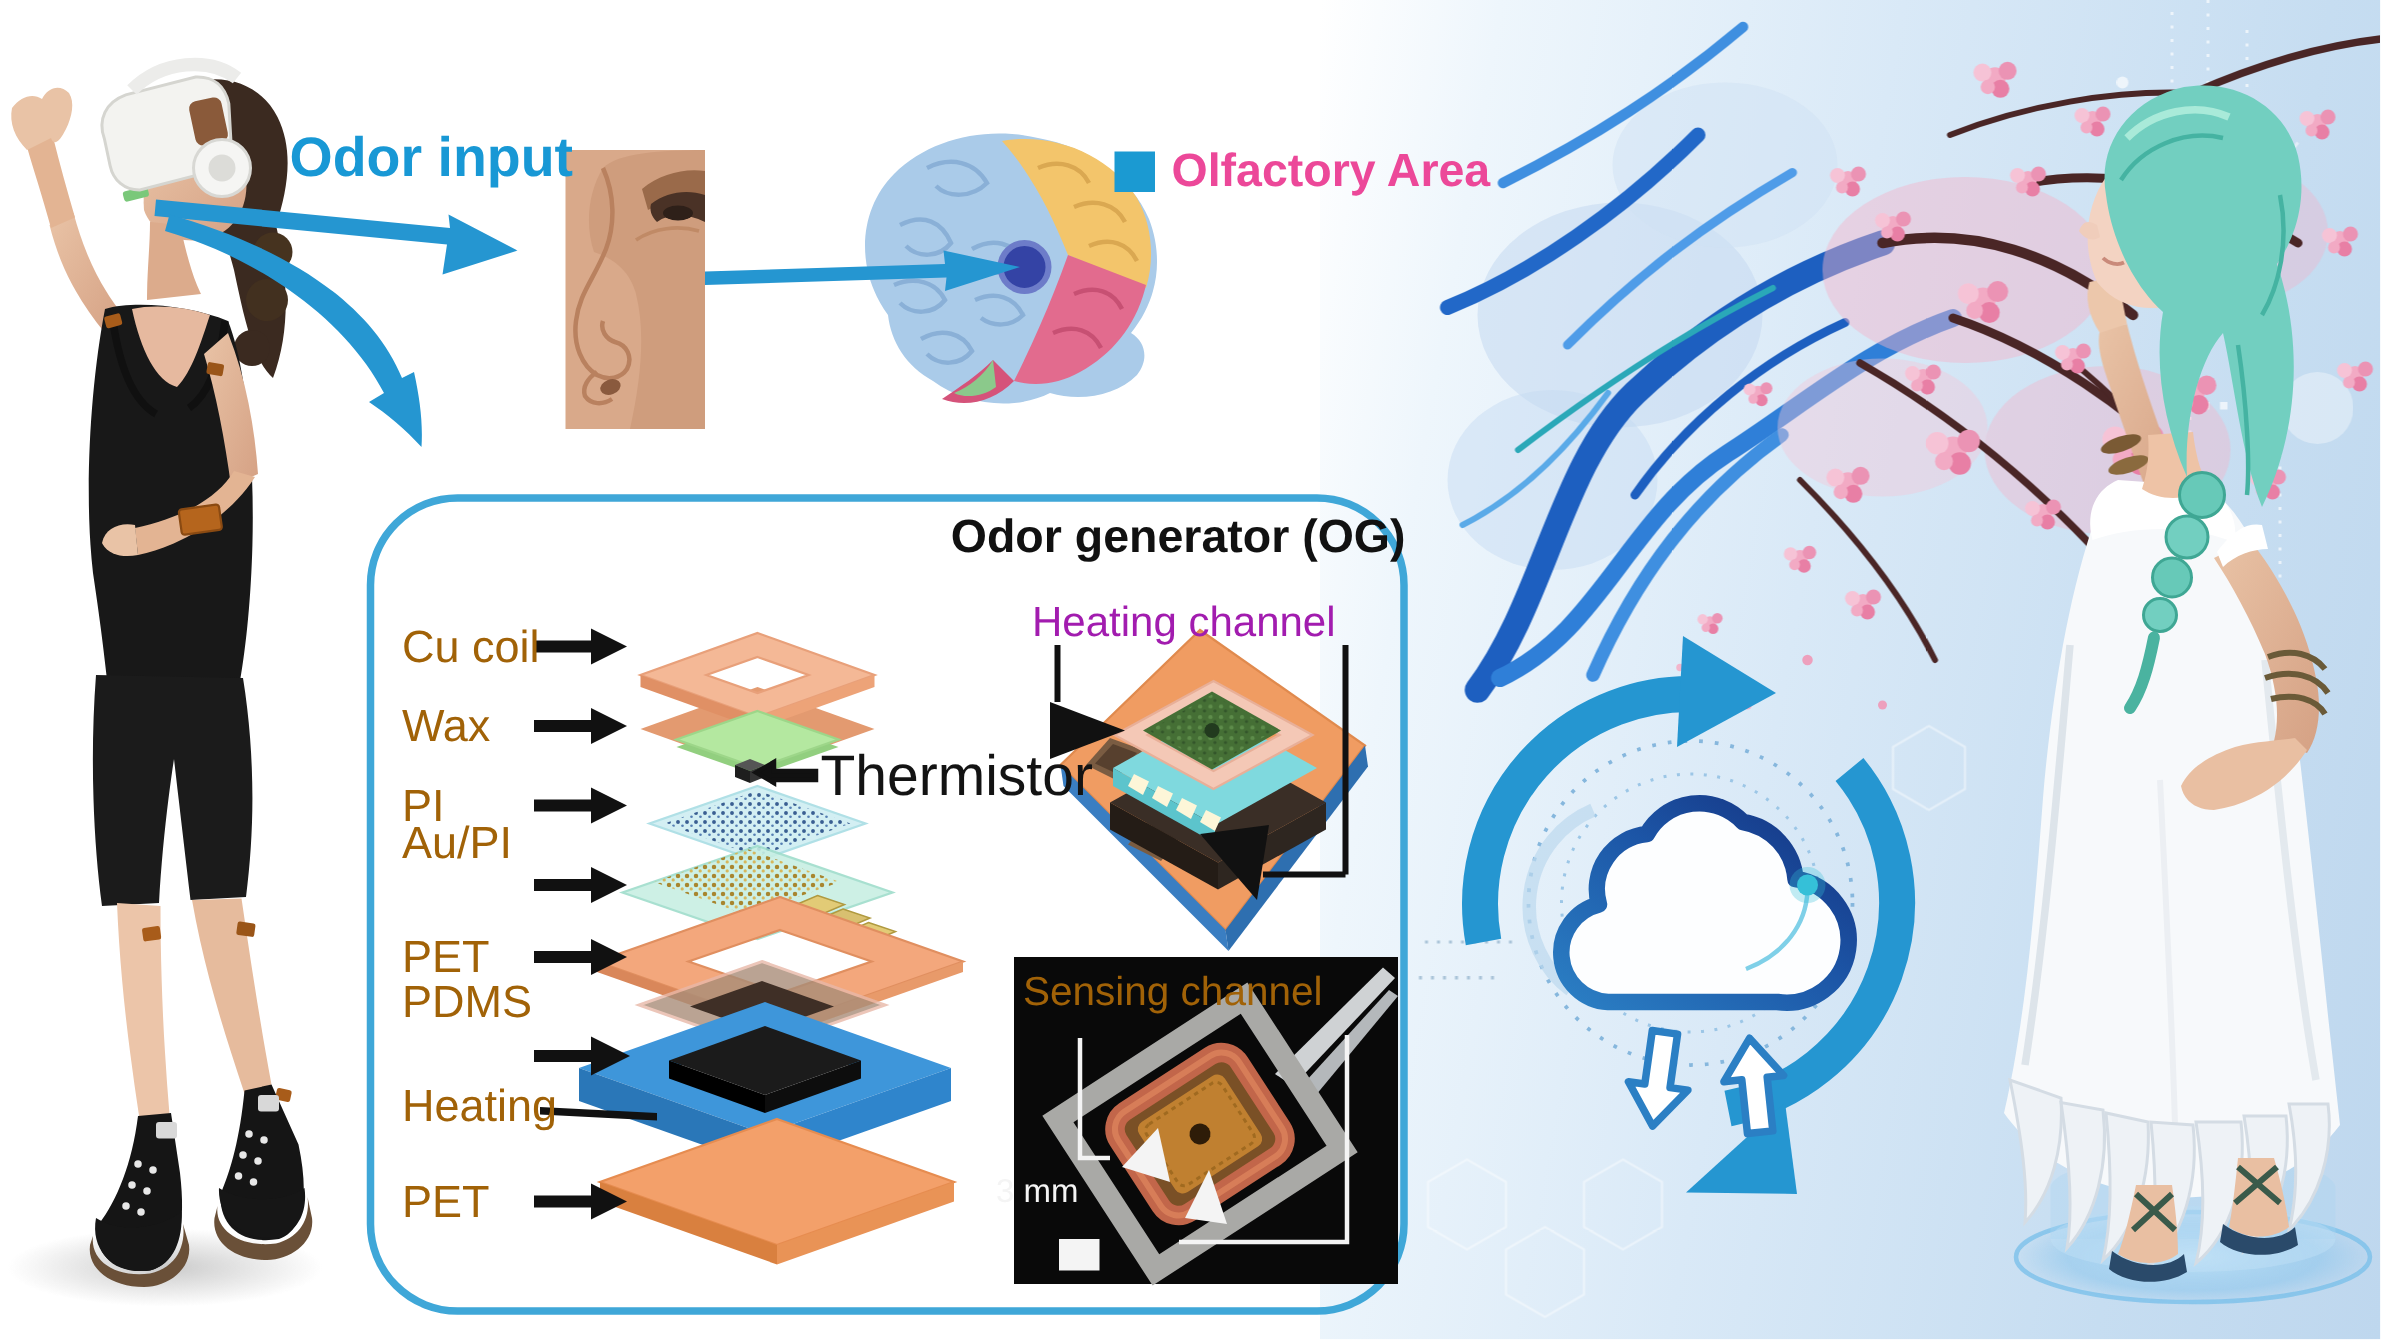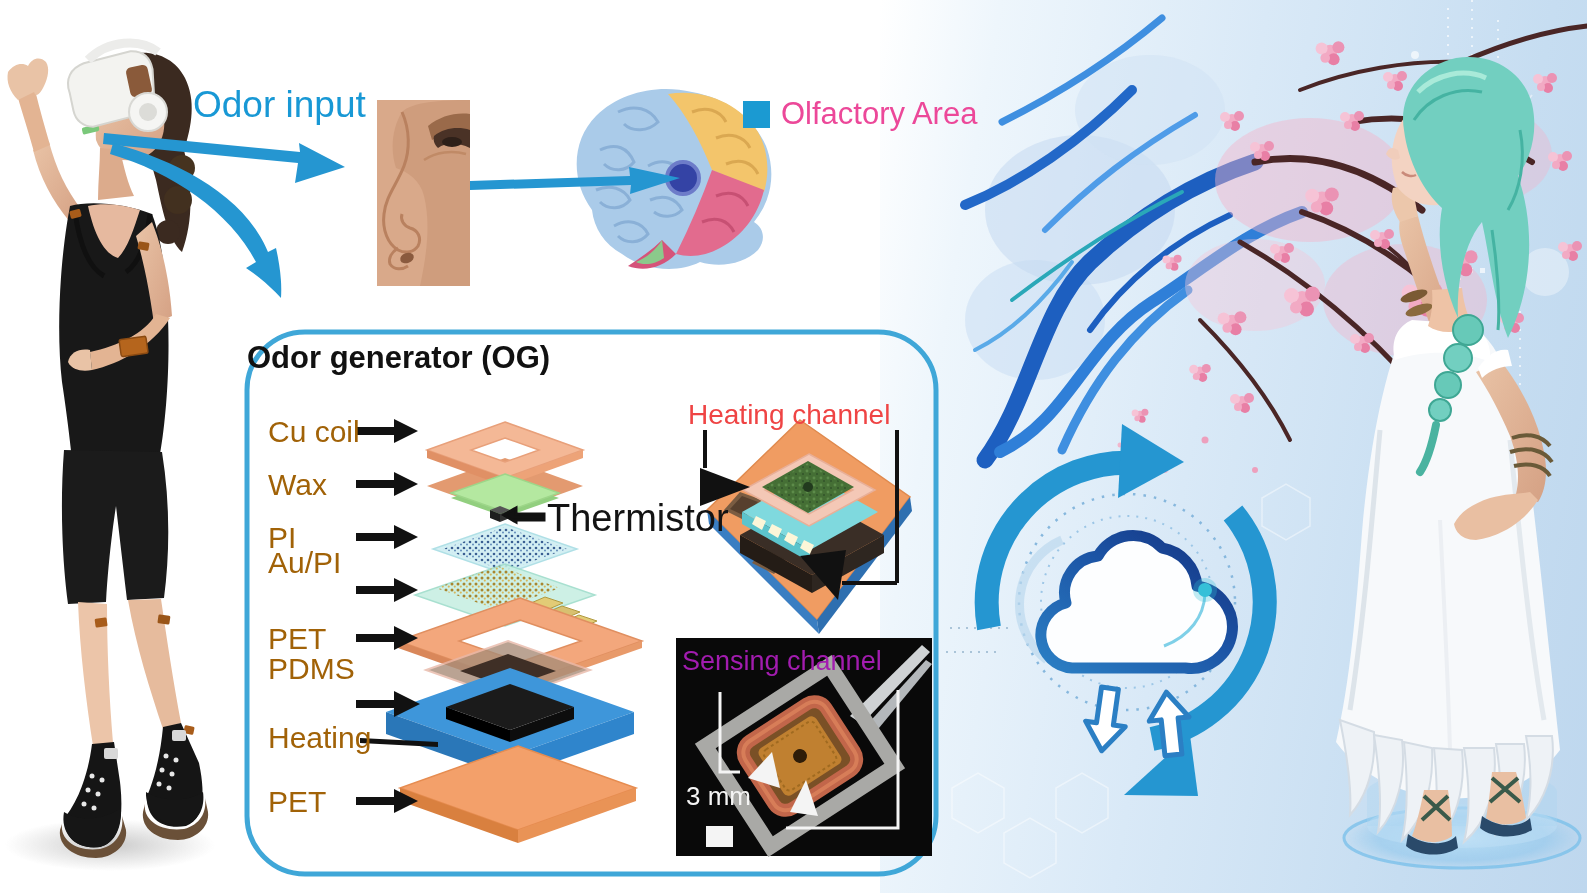--- a/index.html
+++ b/index.html
@@ -7,30 +7,30 @@
     position:relative;width:1587px;height:893px;overflow:hidden;
     font-family:"Liberation Sans", sans-serif;background:#ffffff;
   }
   .abs{position:absolute;}
   
   .bg-right{
     left:880px;top:0;width:707px;height:893px;
     background:linear-gradient(100deg, rgba(255,255,255,0) 0%, #eef6fc 14%, #d9e9f7 45%, #c6ddf1 78%, #bed7ee 100%);
   }
   .label{color:#111;white-space:nowrap;}
-  .blue-label{color:#1b9ad2;white-space:nowrap;font-weight:400;}
+  .blue-label{color:#1b9ad2;white-space:nowrap;font-weight:700;}
   .odor-input{left:193px;top:84px;font-size:37px;color:#1898d5;}
   .olfactory{left:781px;top:96px;font-size:31px;}
   .legend-square{left:743px;top:101px;width:27px;height:27px;background:#1b9ad2;}
-  .og-title{left:247px;top:340px;width:690px;text-align:left;font-size:31px;font-weight:bold;}
+  .og-title{left:247px;top:340px;width:690px;text-align:right;font-size:31px;font-weight:bold;}
   .layer-label{left:268px;font-size:30px;color:#a16207;}
   .thermistor{left:547px;top:497px;font-size:38px;color:#131313;}
-  .heating{left:688px;top:399px;font-size:28px;color:#ef4444;}
-  .sensing{left:682px;top:646px;font-size:27px;color:#a21caf;}
-  .scalebar-text{left:686px;top:781px;font-size:26px;color:#f4f4f4;}
+  .heating{left:688px;top:399px;font-size:28px;color:#a21caf;}
+  .sensing{left:682px;top:646px;font-size:27px;color:#a16207;}
+  .scalebar-text{left:664px;top:781px;font-size:22px;color:#f4f4f4;}
   .wireless{left:938px;top:813px;width:400px;text-align:center;font-size:34px;color:#151515;}
   svg{display:block;}
 </style>
 </head>
 <body>
 
 <div class="canvas">
 
   <div class="abs bg-right"></div>
 

